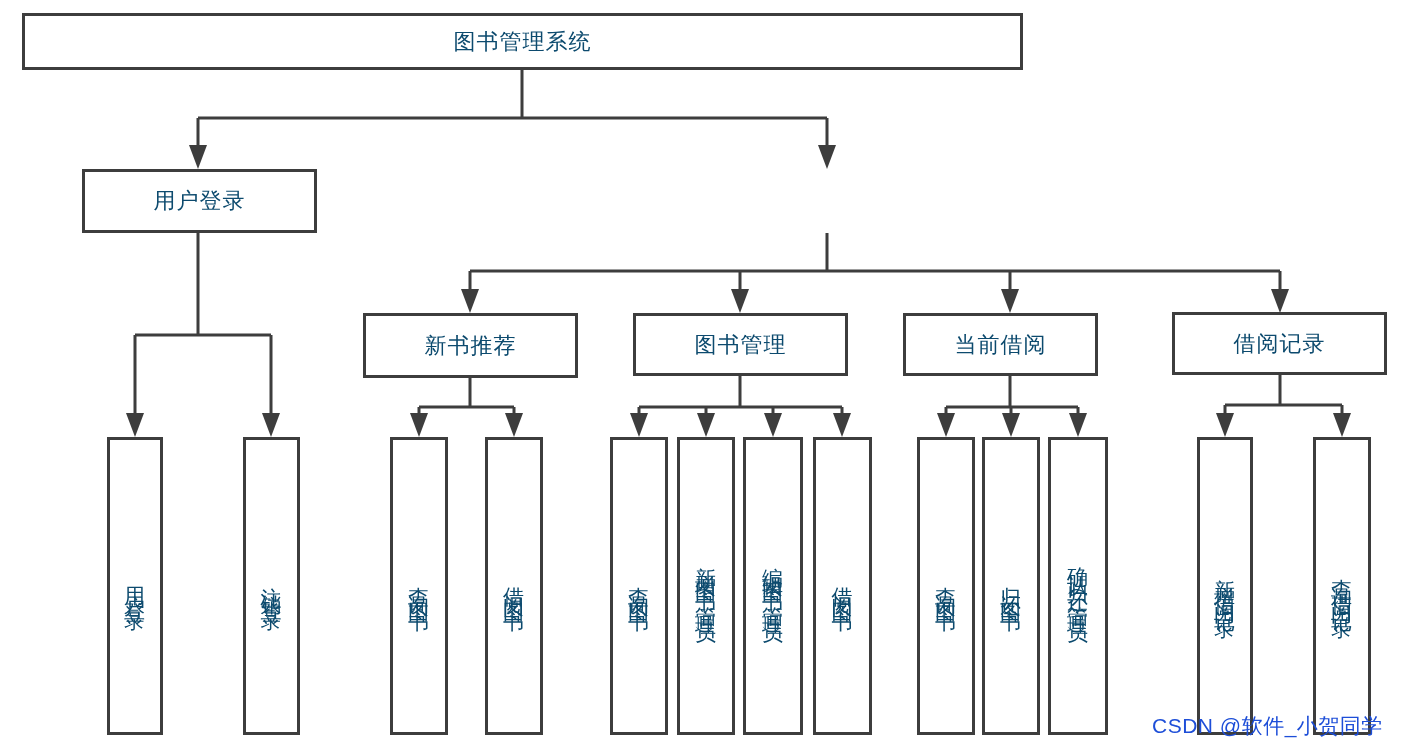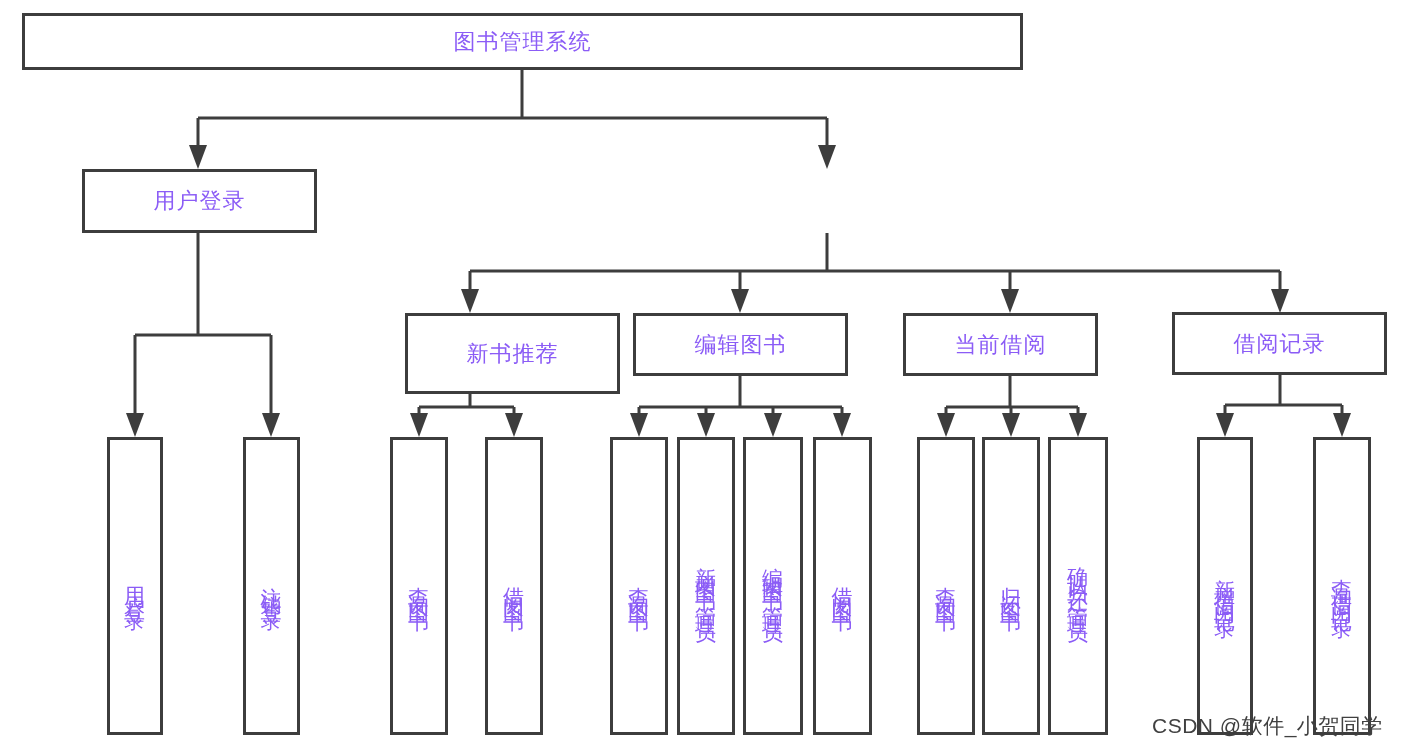--- a/index.html
+++ b/index.html
@@ -14,41 +14,41 @@
   svg.connectors {
     position: absolute;
     left: 0; top: 0;
     width: 1405px; height: 747px;
   }
   .box {
     position: absolute;
     box-sizing: border-box;
     border: 3px solid #3d3d3d;
     background: #ffffff;
-    color: #8b5cf6;
+    color: #0c4a6e;
     display: flex;
     align-items: center;
     justify-content: center;
     text-align: center;
   }
   .h { font-size: 22px; letter-spacing: 1px; white-space: nowrap; }
   .v { font-size: 21px; }
   .v .vtext {
     writing-mode: vertical-rl;
     text-orientation: mixed;
     letter-spacing: 8px;
     line-height: 1;
   }
   .watermark {
     position: absolute;
     left: 1152px;
     top: 712px;
     font-size: 21px;
     letter-spacing: 0.5px;
-    color: #404040;
+    color: #1d4ed8;
     white-space: nowrap;
     z-index: 5;
   }
 </style>
 </head>
 <body>
 
 <div class="canvas">
 
   <svg class="connectors" viewBox="0 0 1405 747" xmlns="http://www.w3.org/2000/svg">
@@ -85,25 +85,25 @@
   </svg>
 
   <div class="box h" style="left:22px; top:13px; width:1001px; height:57px;">
     <span>图书管理系统</span>
   </div>
 
   <div class="box h" style="left:82px; top:169px; width:235px; height:64px;">
     <span>用户登录</span>
   </div>
 
-  <div class="box h" style="left:363px; top:313px; width:215px; height:81px;margin-left:42px;">
+  <div class="box h" style="left:363px; top:313px; width:215px; height:65px;">
     <span>新书推荐</span>
   </div>
   <div class="box h" style="left:633px; top:313px; width:215px; height:63px;">
-    <span>编辑图书</span>
+    <span>图书管理</span>
   </div>
   <div class="box h" style="left:903px; top:313px; width:195px; height:63px;">
     <span>当前借阅</span>
   </div>
   <div class="box h" style="left:1172px; top:312px; width:215px; height:63px;">
     <span>借阅记录</span>
   </div>
 
   <div class="box v" style="left:107px; top:437px; width:56px; height:298px;">
     <span class="vtext">用户登录</span>

